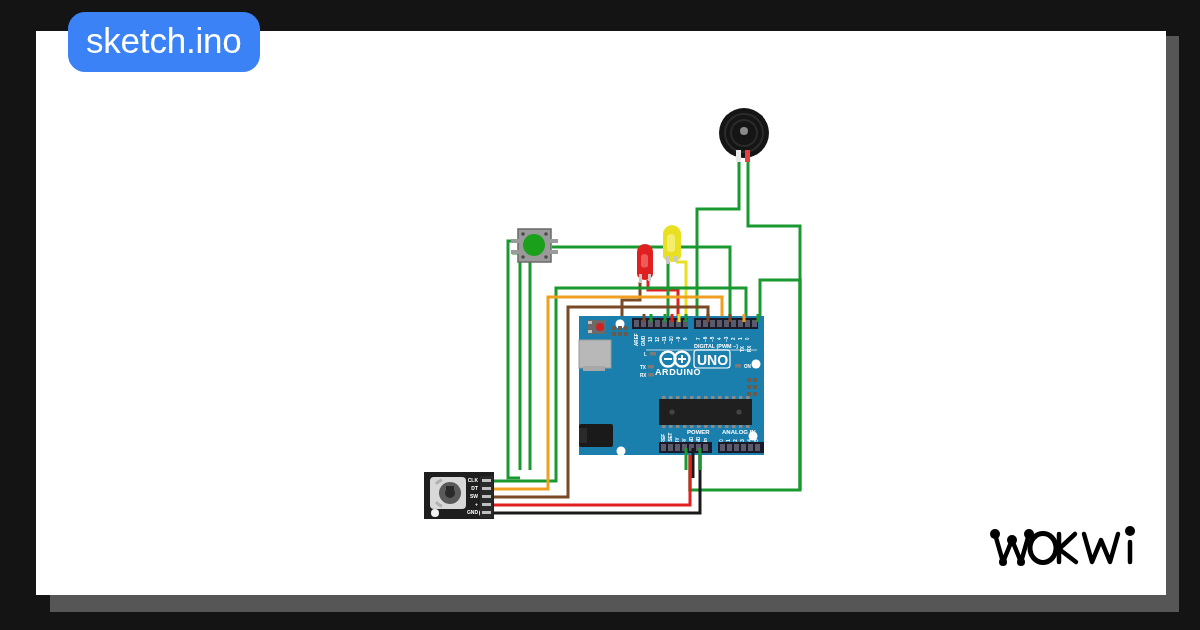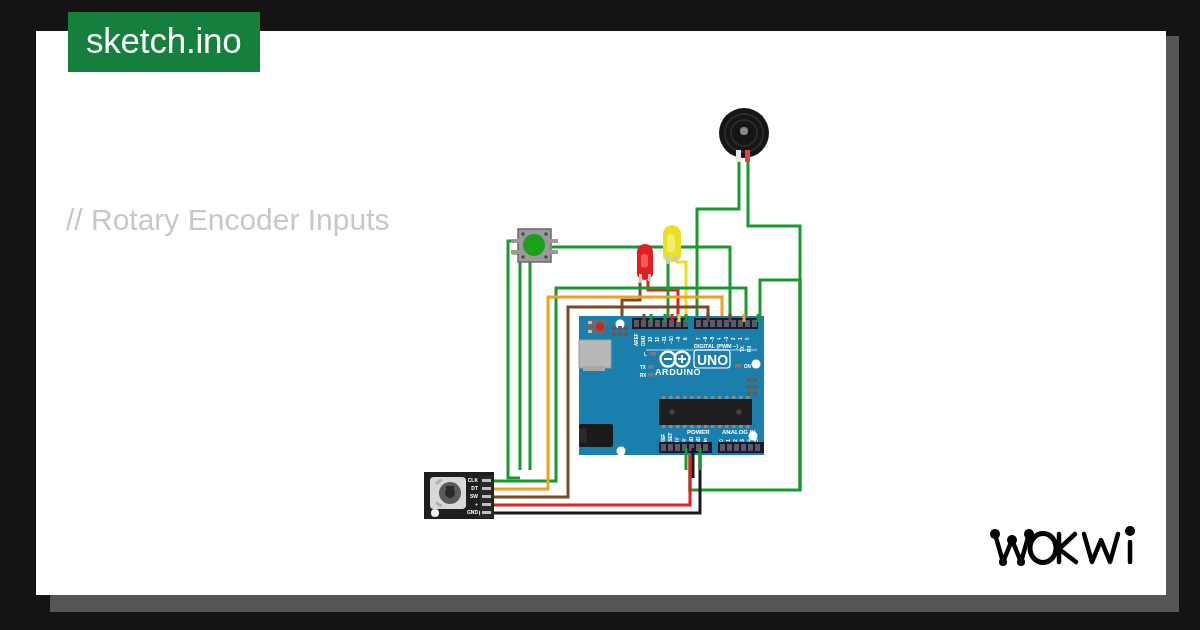--- a/index.html
+++ b/index.html
@@ -24,27 +24,28 @@
   
   .card {
     position: absolute; left: 36px; top: 31px;
     width: 1130px; height: 564px;
     background: #ffffff;
   }
 
   
   .file-tab {
     position: absolute; left: 68px; top: 12px;
-    background: #15803d;
+    background: #3b82f6;
     padding: 9px 18px 11px 18px;
     color: #ffffff;
     font-size: 35px;
     line-height: 40px;
     letter-spacing: -0.2px;
     white-space: nowrap;
+    border-radius: 17px;
   }
 
   
   .code {
     position: absolute; left: 66px; top: 100px;
     width: 640px;
     color: #c8c8c8;
     font-size: 30px;
     line-height: 48px;
     font-family: "Liberation Sans", sans-serif;
@@ -67,21 +68,20 @@
 <body>
 
 <div id="stage">
 
   <div class="shadow-right"></div>
   <div class="shadow-bottom"></div>
 
   <div class="card"></div>
 
   <div class="code">
-    <div class="code-line">// Rotary Encoder Inputs</div>
     
     
     
     
     
     
     
     
   </div>
 

